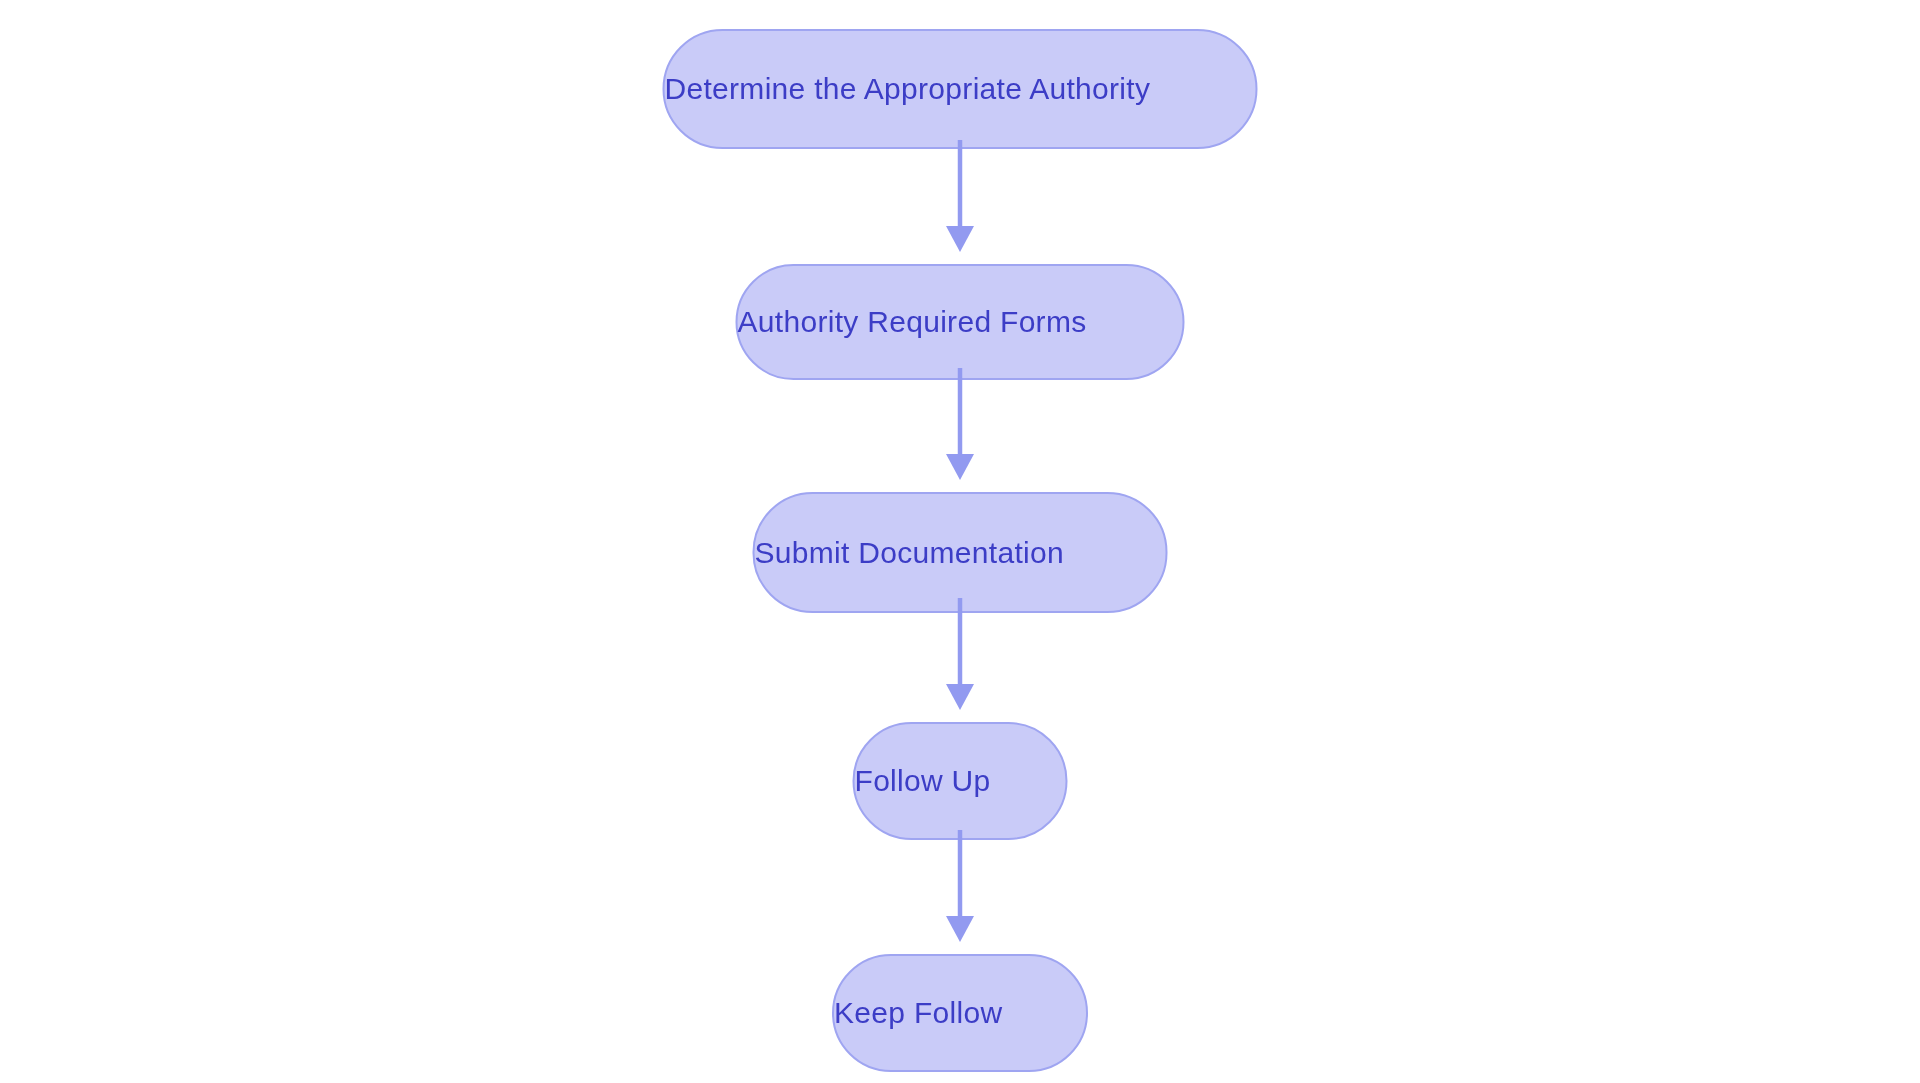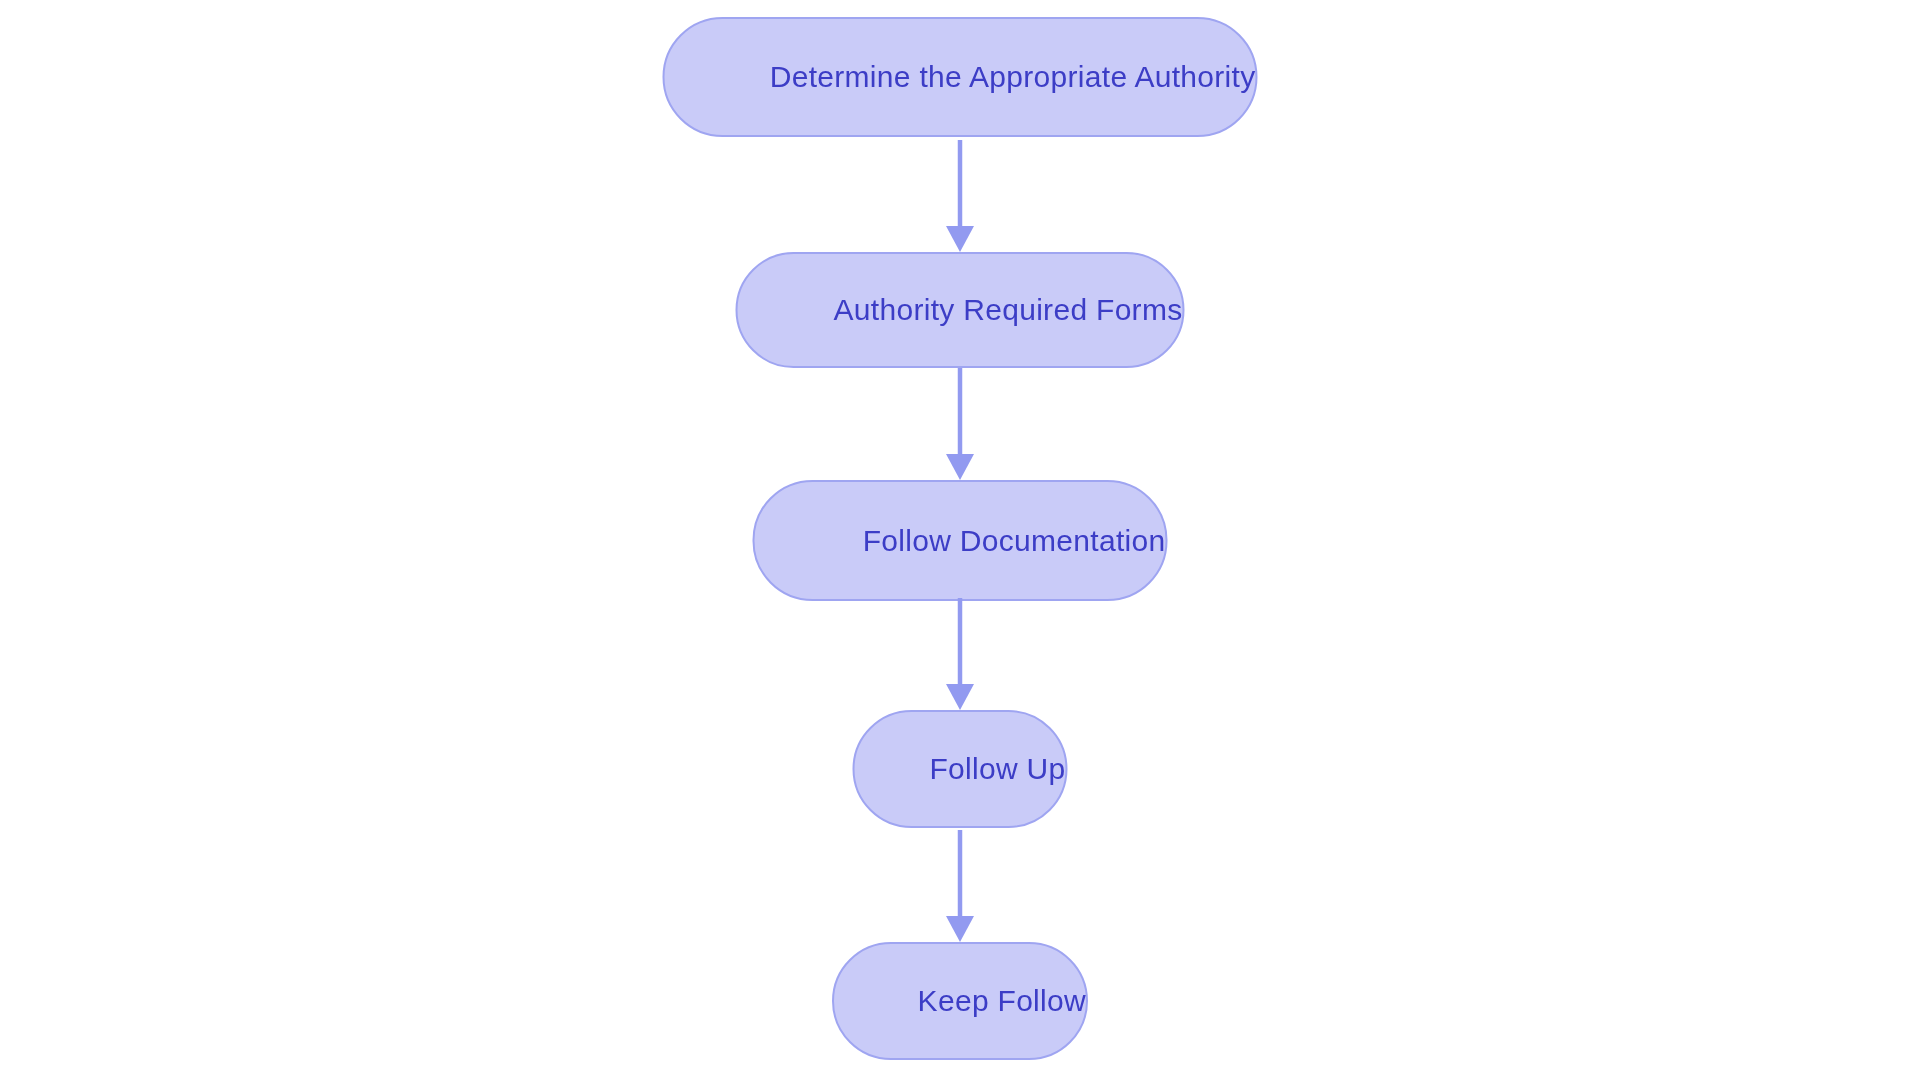--- a/index.html
+++ b/index.html
@@ -20,24 +20,25 @@
     height: 1083px;
     background: var(--background);
     overflow: hidden;
   }
   .node {
     position: absolute;
     left: 50%;
     transform: translateX(-50%);
     display: flex;
     align-items: center;
-    justify-content: flex-end;
+    justify-content: flex-start;
     background: var(--node-fill);
     border: 2px solid var(--node-border);
     border-radius: 60px;
+    margin-top: 12px;
   }
   .node-label {
     color: var(--node-text);
     font-size: 30px;
     font-weight: 400;
     letter-spacing: 0.3px;
     white-space: nowrap;
     text-align: center;
   }
   .node-1 { top: 17px;  width: 595px; height: 120px; }
@@ -81,21 +82,21 @@
   </div>
 
   <div class="arrow arrow-2">
     <svg width="30" height="112" viewBox="0 0 30 112">
       <line x1="15" y1="0" x2="15" y2="88" stroke="currentColor" stroke-width="4.5"></line>
       <polygon points="1,86 29,86 15,112" fill="currentColor"></polygon>
     </svg>
   </div>
 
   <div class="node node-3">
-    <span class="node-label">Follow Documentation</span>
+    <span class="node-label">Submit Documentation</span>
   </div>
 
   <div class="arrow arrow-3">
     <svg width="30" height="112" viewBox="0 0 30 112">
       <line x1="15" y1="0" x2="15" y2="88" stroke="currentColor" stroke-width="4.5"></line>
       <polygon points="1,86 29,86 15,112" fill="currentColor"></polygon>
     </svg>
   </div>
 
   <div class="node node-4">

